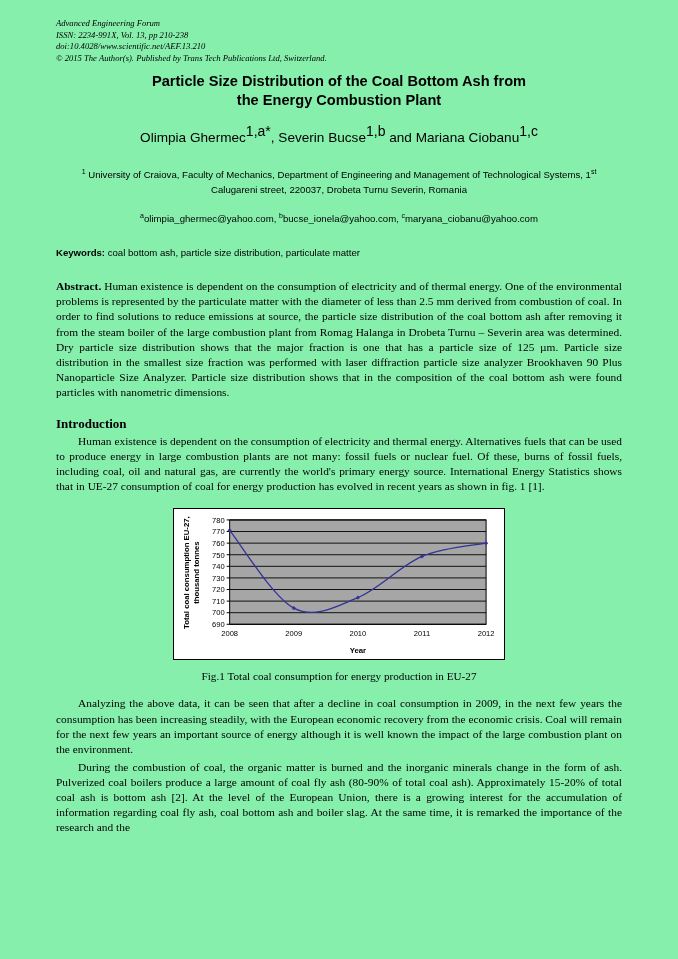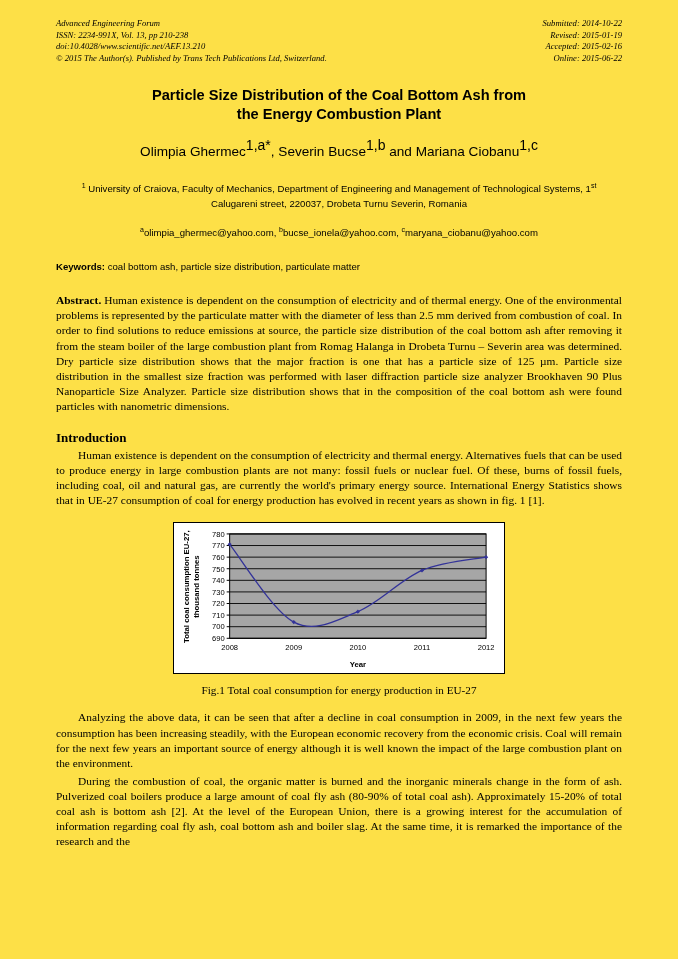--- a/index.html
+++ b/index.html
@@ -8,21 +8,21 @@
     padding: 0;
     background: #8a8a8a;
   }
   body {
     font-family: "Liberation Serif", "DejaVu Serif", serif;
   }
   .page {
     position: relative;
     width: 678px;
     height: 959px;
-    background: #fde047;
+    background: #86efac;
     overflow: hidden;
     box-sizing: border-box;
   }
   .sheet {
     position: absolute;
     left: 56px;
     top: 18px;
     width: 566px;
   }
 
@@ -35,21 +35,21 @@
     font-size: 8.6px;
     line-height: 11.6px;
     color: #000;
   }
   .hdr-left { text-align: left; }
   .hdr-right { text-align: right; white-space: nowrap; }
   .hdr div { white-space: nowrap; }
 
   
   .title {
-    margin-top: 22px;
+    margin-top: 8px;
     text-align: center;
     font-family: "Liberation Sans", "DejaVu Sans", sans-serif;
     font-weight: bold;
     font-size: 14.6px;
     line-height: 19px;
     color: #000;
   }
   .authors {
     margin-top: 12px;
     text-align: center;
@@ -162,26 +162,20 @@
 
 <div class="page">
   <div class="sheet">
 
     <div class="hdr">
       <div class="hdr-left">
         <div>Advanced Engineering Forum</div>
         <div>ISSN: 2234-991X, Vol. 13, pp 210-238</div>
         <div>doi:10.4028/www.scientific.net/AEF.13.210</div>
         <div>© 2015 The Author(s). Published by Trans Tech Publications Ltd, Switzerland.</div>
-      </div>
-      <div class="hdr-right">
-        <div>Submitted: 2014-10-22</div>
-        <div>Revised: 2015-01-19</div>
-        <div>Accepted: 2015-02-16</div>
-        <div>Online: 2015-06-22</div>
       </div>
     </div>
 
     <div class="title">
       <div>Particle Size Distribution of the Coal Bottom Ash from</div>
       <div>the Energy Combustion Plant</div>
     </div>
 
     <div class="authors">
       <span>Olimpia Ghermec</span><sup>1,a*</sup><span>, </span><span>Severin Bucse</span><sup>1,b</sup><span> and </span><span>Mariana Ciobanu</span><sup>1,c</sup>

